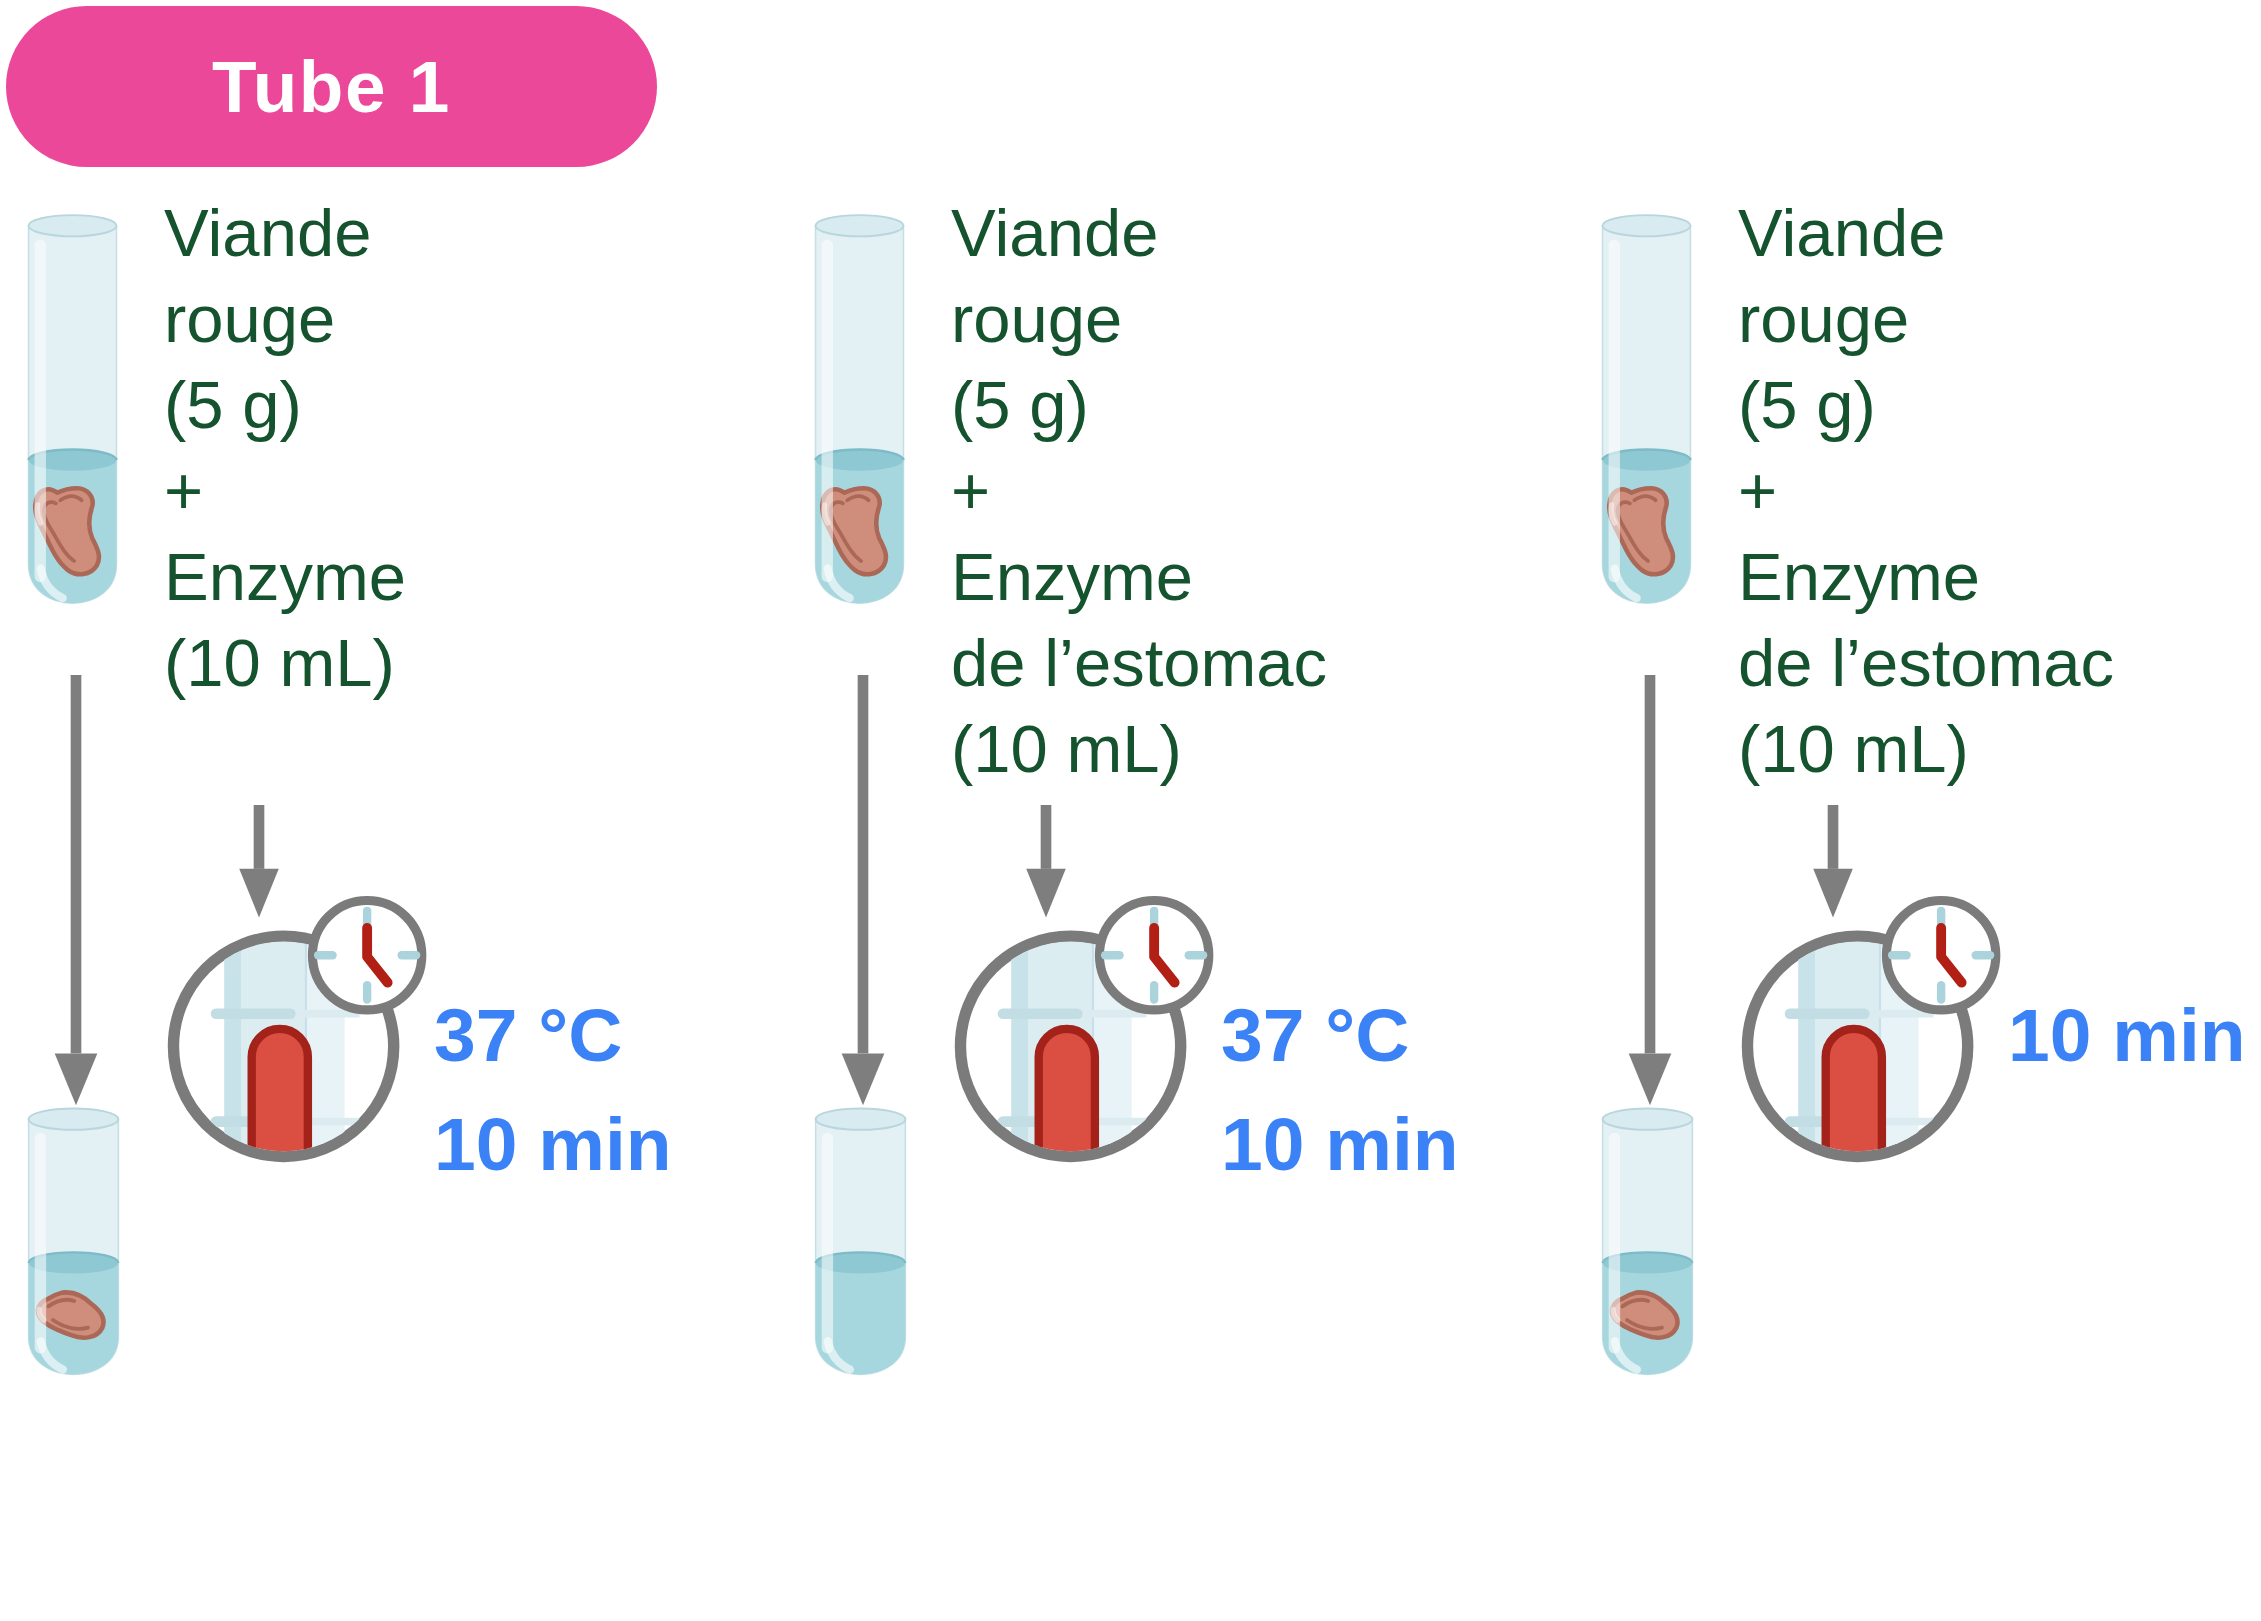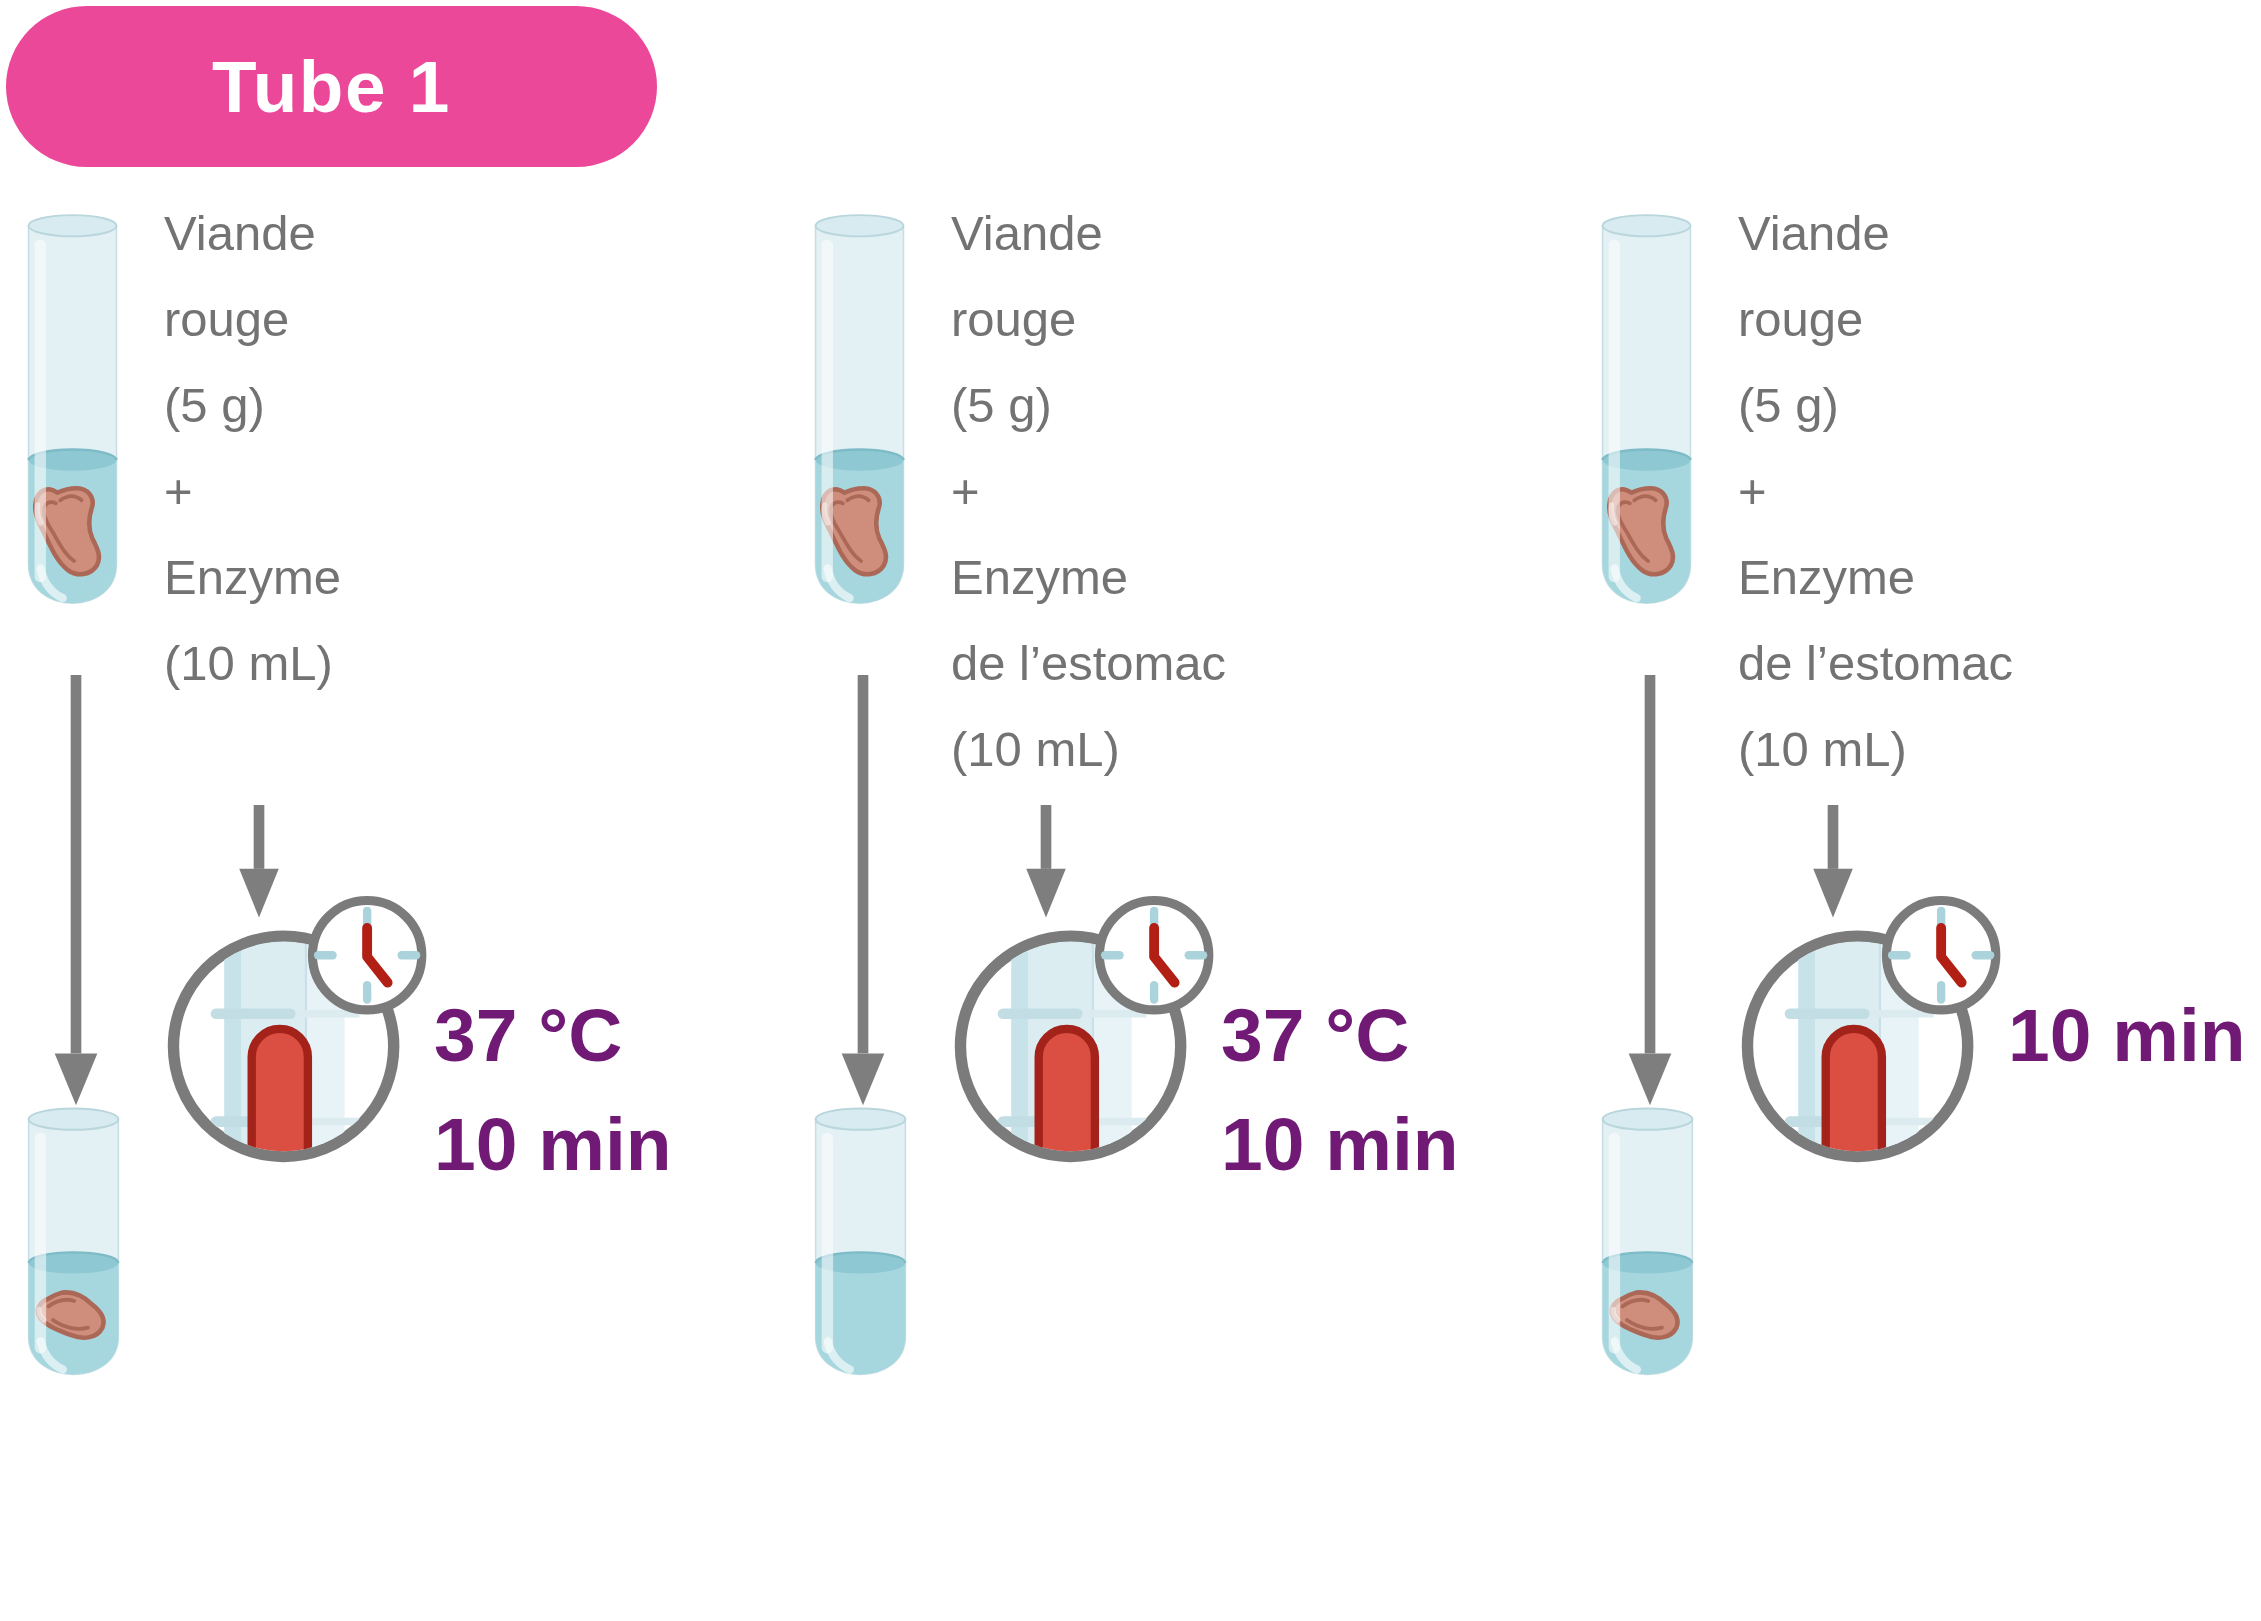--- a/index.html
+++ b/index.html
@@ -23,31 +23,31 @@
   }
   .pill span{
     color:#ffffff;font-size:73px;font-weight:700;letter-spacing:1.5px;
   }
 
   .tube-initial{position:absolute;left:27px;top:213px;}
   .tube-result{position:absolute;left:27px;top:1107px;}
 
   .contents{
     position:absolute;left:164px;top:190px;
-    font-size:49px;line-height:86px;color:#737373;
+    font-size:67px;line-height:86px;color:#14532d;
     white-space:nowrap;
   }
 
   .arrow-long{position:absolute;left:53px;top:675px;}
   .arrow-short{position:absolute;left:236px;top:805px;}
   .badge{position:absolute;left:156px;top:888px;}
 
   .cond{
     position:absolute;left:434px;top:981px;
-    font-size:75px;font-weight:700;line-height:109px;color:#701a75;
+    font-size:75px;font-weight:700;line-height:109px;color:#3b82f6;
     white-space:nowrap;
   }
 </style>
 </head>
 <body>
 
 <svg width="0" height="0" style="position:absolute" aria-hidden="true">
   <defs>
 
     <g id="tube-tall-back">

